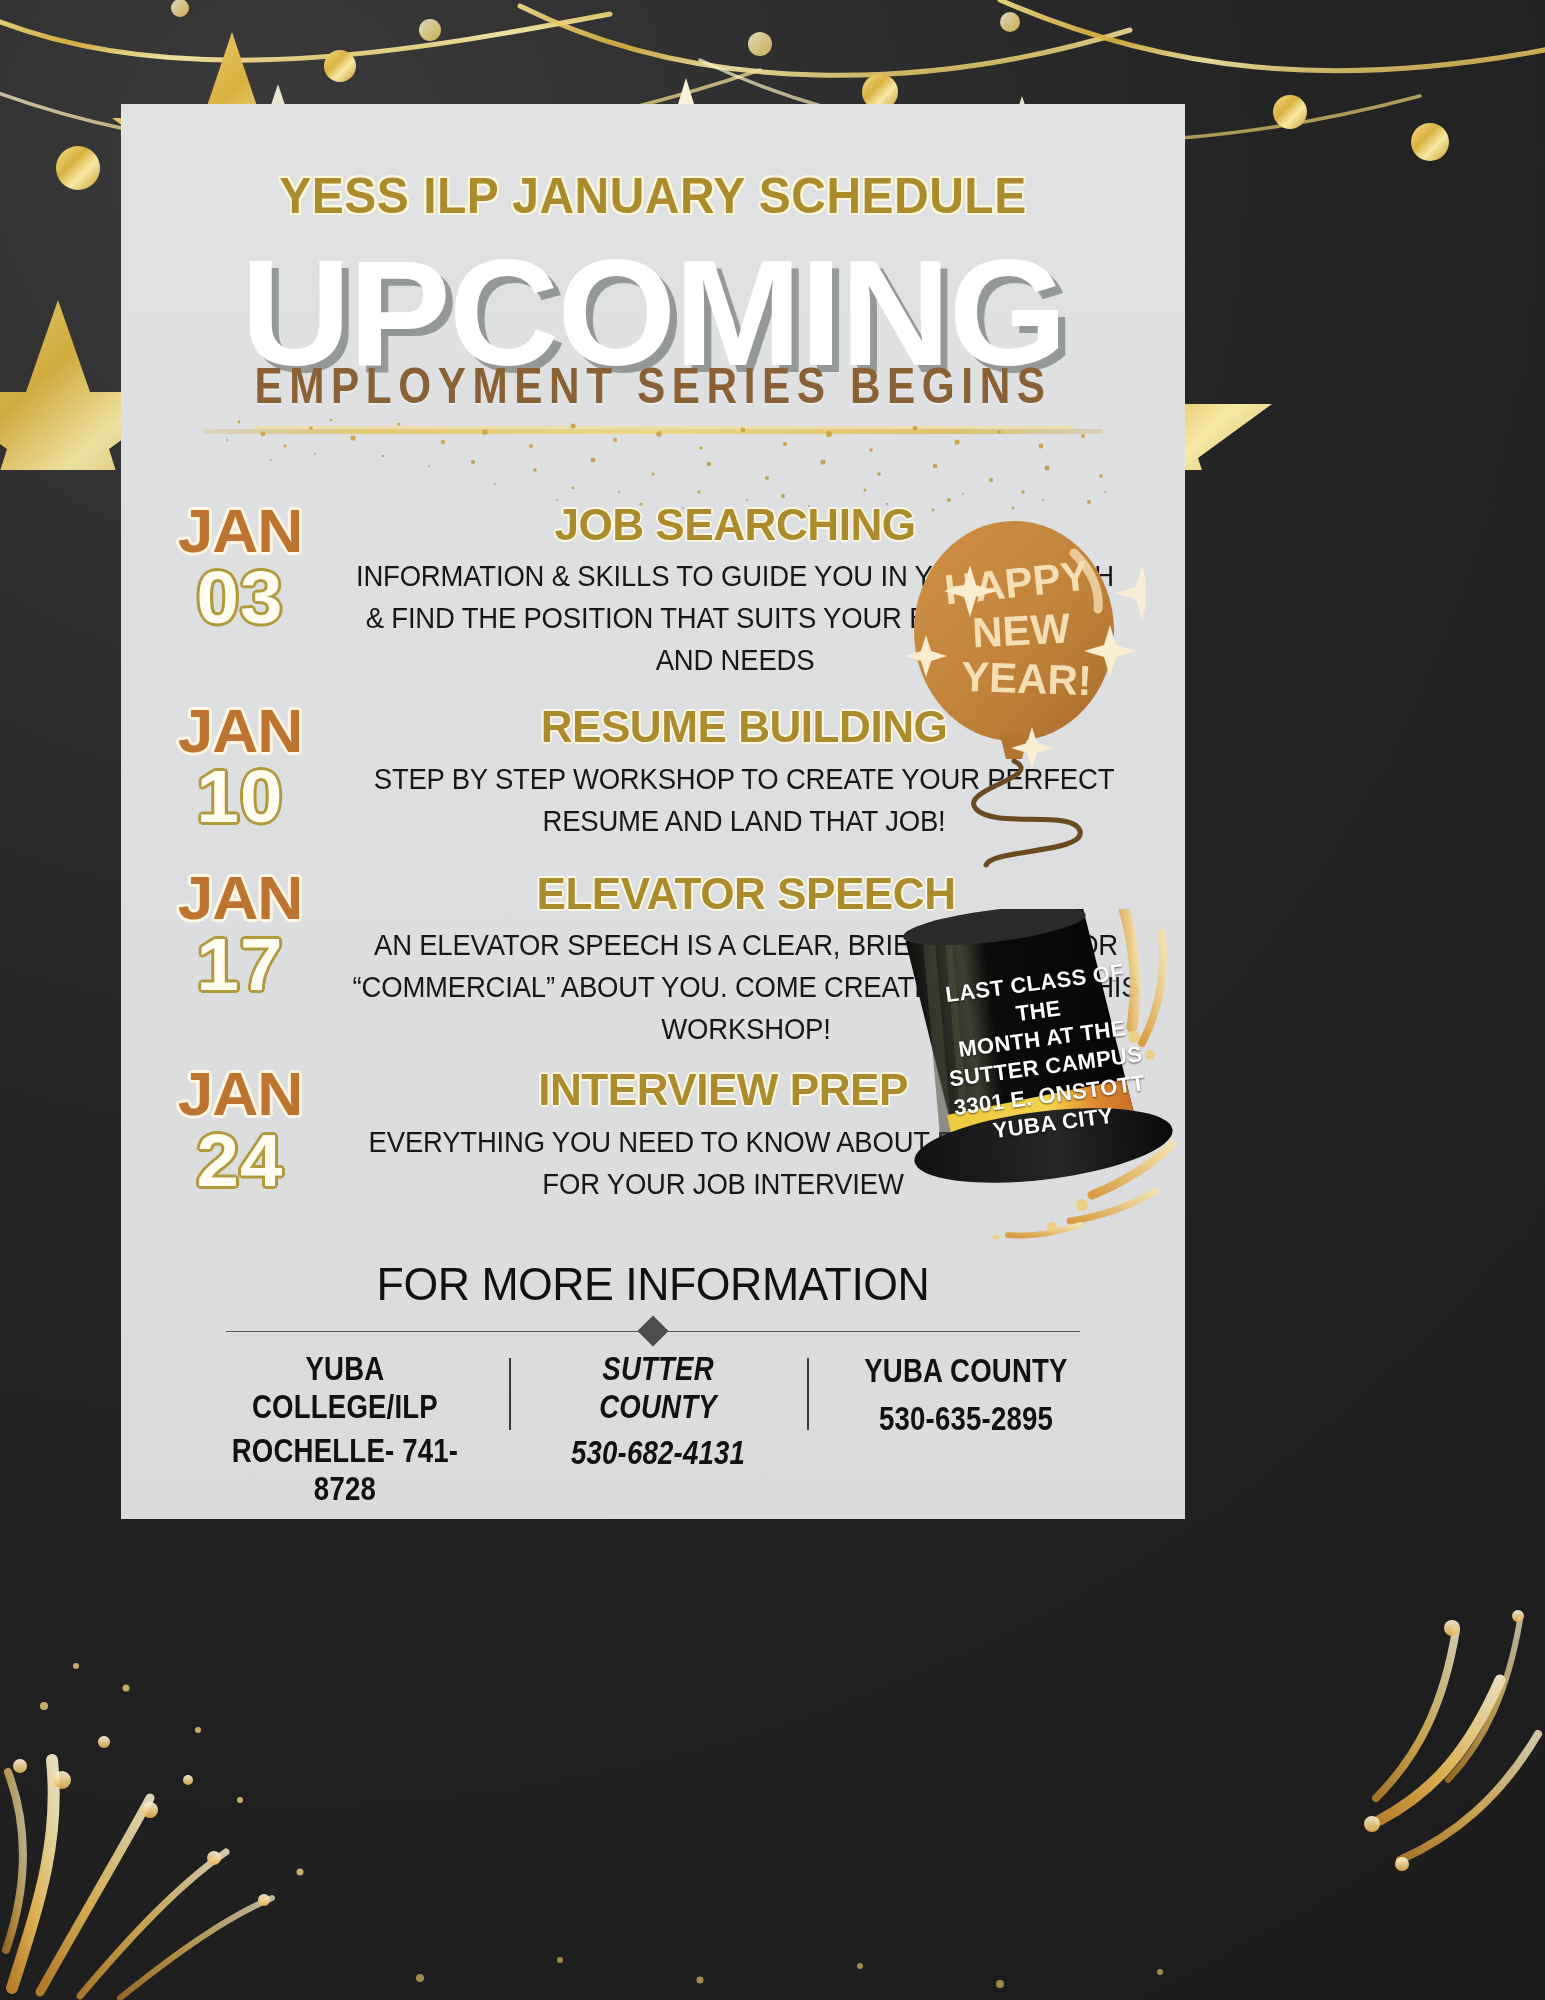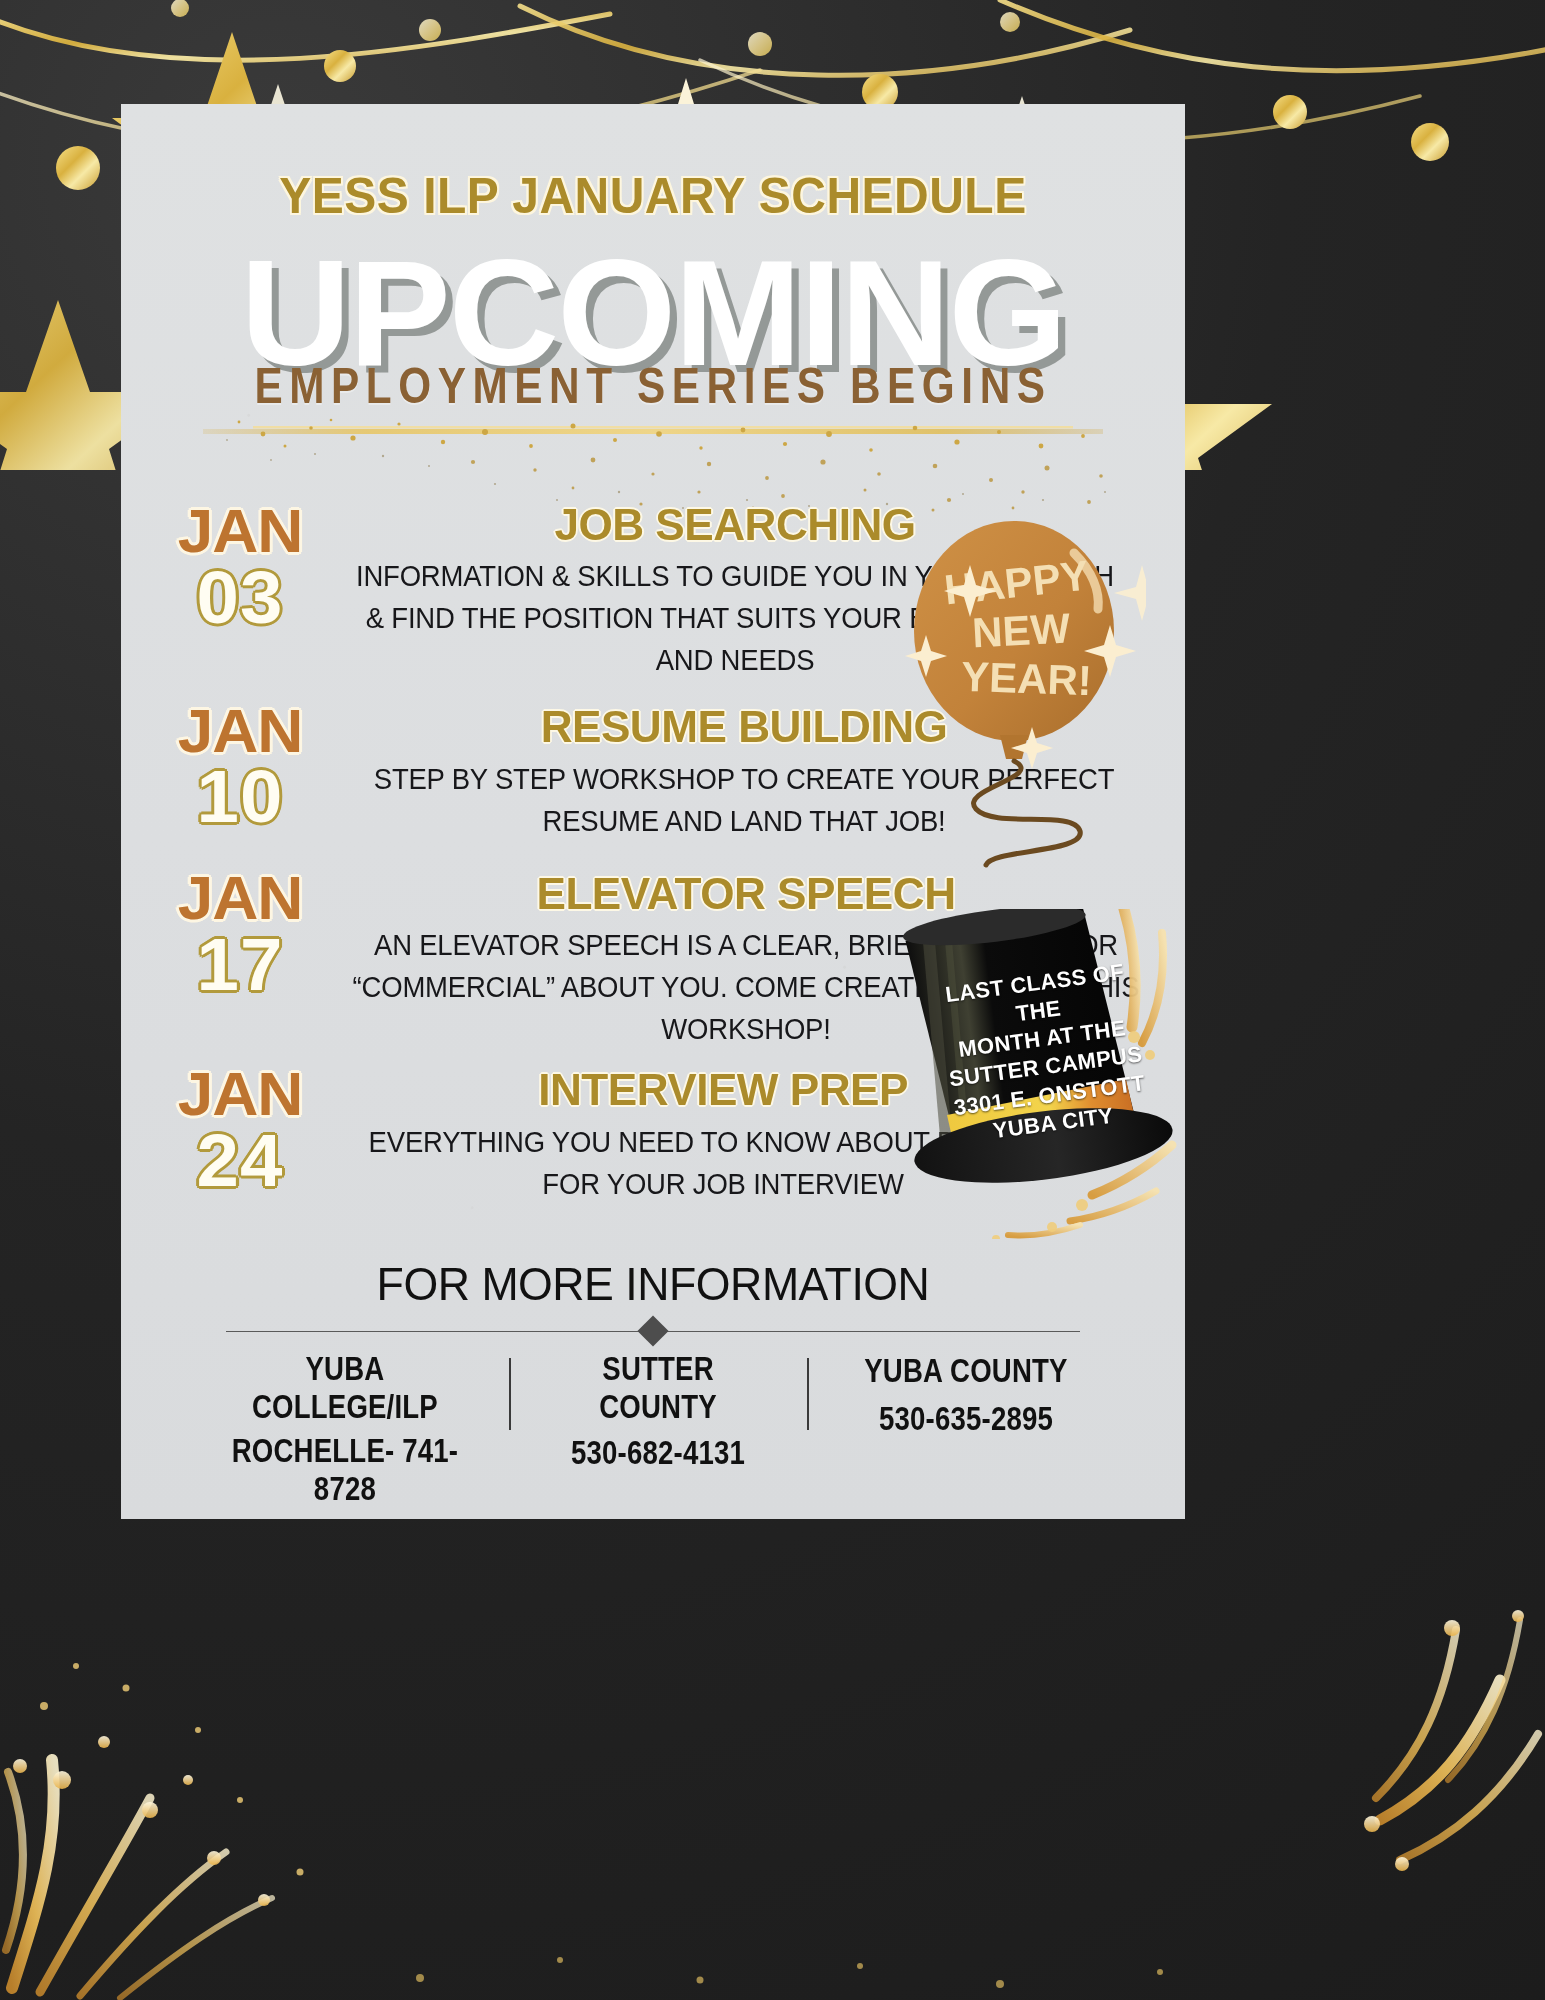--- a/index.html
+++ b/index.html
@@ -194,21 +194,21 @@
   #contacts{
     position:absolute; left:60px; right:60px; top:1250px;
     display:flex; align-items:flex-start; justify-content:center;
     z-index:6;
   }
   .cc{ text-align:center; padding:0 26px; position:relative; }
   .cc + .cc::before{
     content:""; position:absolute; left:0; top:4px; width:2px; height:72px; background:#3a3a3a;
   }
   #cc-0{width:330px;}
-  #cc-1{width:300px;}
+  #cc-1{width:300px;font-style:italic;}
   #cc-2{width:320px;}
   .cc-name{
     font-size:30px; font-weight:bold; color:#111;
     font-family:"Liberation Sans", sans-serif;
     transform:scaleX(.92) scaleY(1.12);
     letter-spacing:.2px;
     margin-bottom:14px;
   }
   .cc-val{
     font-size:30px; font-weight:bold; color:#111;

